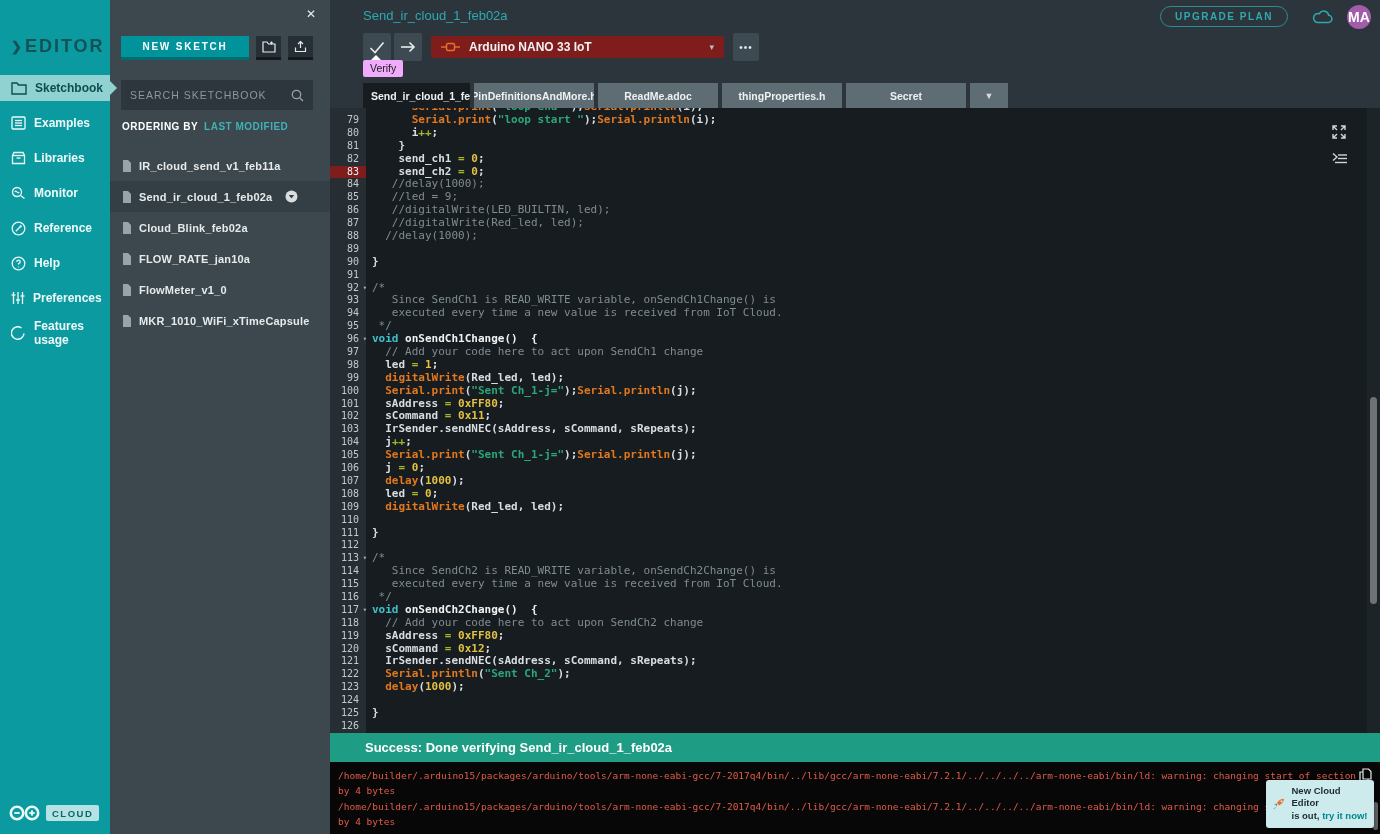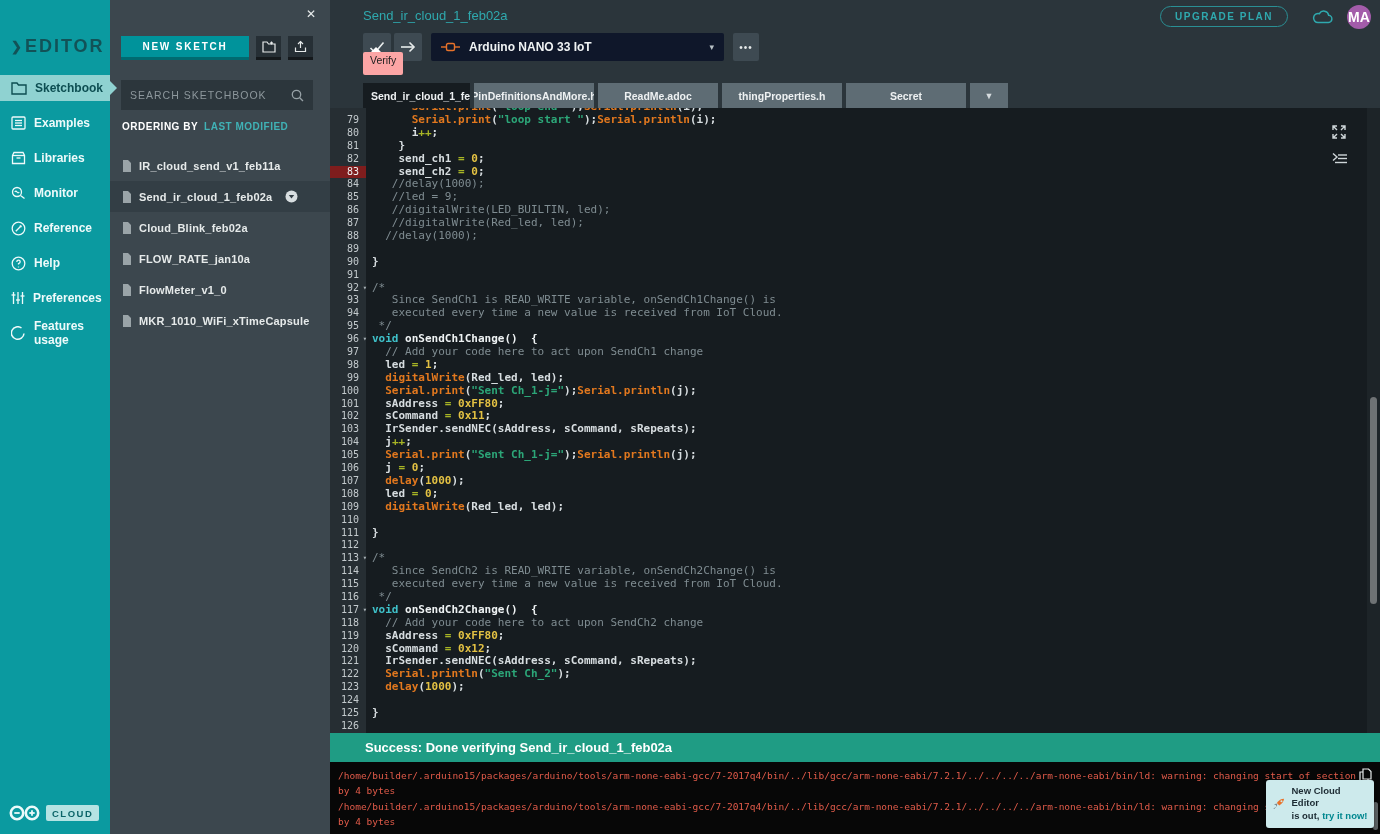--- a/index.html
+++ b/index.html
@@ -55,28 +55,28 @@
              border-radius:11px; background:transparent; color:#2fa9ae; font-size:10px; font-weight:bold;
              letter-spacing:1.5px; cursor:pointer; font-family:"Liberation Sans",sans-serif; }
   .cloudico { position:absolute; right:45px; top:9px; color:#2fa9ae; cursor:pointer; }
   .avatar { position:absolute; right:9px; top:5px; width:24px; height:24px; border-radius:50%;
             background:#a35caa; color:#fff; font-size:14px; font-weight:bold; display:flex;
             align-items:center; justify-content:center; cursor:pointer; }
 
   .toolbar { position:absolute; left:33px; top:33px; display:flex; gap:3px; align-items:center; }
   .tbtn { width:28px; height:28px; background:#3e4a52; border:none; border-radius:2px; color:#e8ecec;
           display:flex; align-items:center; justify-content:center; cursor:pointer; }
-  .board { width:293px; height:28px; background:#0f172a; border-radius:2px; margin-left:6px;
+  .board { width:293px; height:22px; background:#7f1d1d; border-radius:2px; margin-left:6px;
            display:flex; align-items:center; gap:9px; padding:0 10px; cursor:pointer; }
   .board-label { color:#f0f3f4; font-size:12px; font-weight:bold; flex:1; }
   .board-caret { color:#b9c1c5; font-size:9px; }
   .dots { width:26px; height:28px; background:#3e4a52; border:none; border-radius:2px; margin-left:6px;
           color:#e6eaea; font-size:10px; letter-spacing:1px; cursor:pointer; }
-  .tooltip { position:absolute; left:33px; top:52px; background:#fca5a5; color:#222; font-size:10.5px;
-             padding:2px 7px 9px; border-radius:2px; z-index:10; }
+  .tooltip { position:absolute; left:33px; top:60px; background:#f0abfc; color:#222; font-size:10.5px;
+             padding:2px 7px 3px; border-radius:2px; z-index:10; }
   .tooltip::before { content:''; position:absolute; top:-5px; left:8px;
              border-bottom:5px solid #fff; border-left:5px solid transparent; border-right:5px solid transparent; }
 
   .tabs { position:absolute; left:33px; top:83px; display:flex; gap:4px; height:25px; }
   .tab { height:25px; display:flex; align-items:center; justify-content:center; background:#5e6c74;
          color:#eef1f2; font-size:10.5px; font-weight:bold; padding:0 8px; white-space:nowrap;
          overflow:hidden; cursor:pointer; }
   .tab.active { background:#161c20; width:107px; justify-content:flex-start; }
   .tab.plain { width:120px; }
   .tab.overflow { width:38px; color:#d6dcdf; font-size:9px; }

